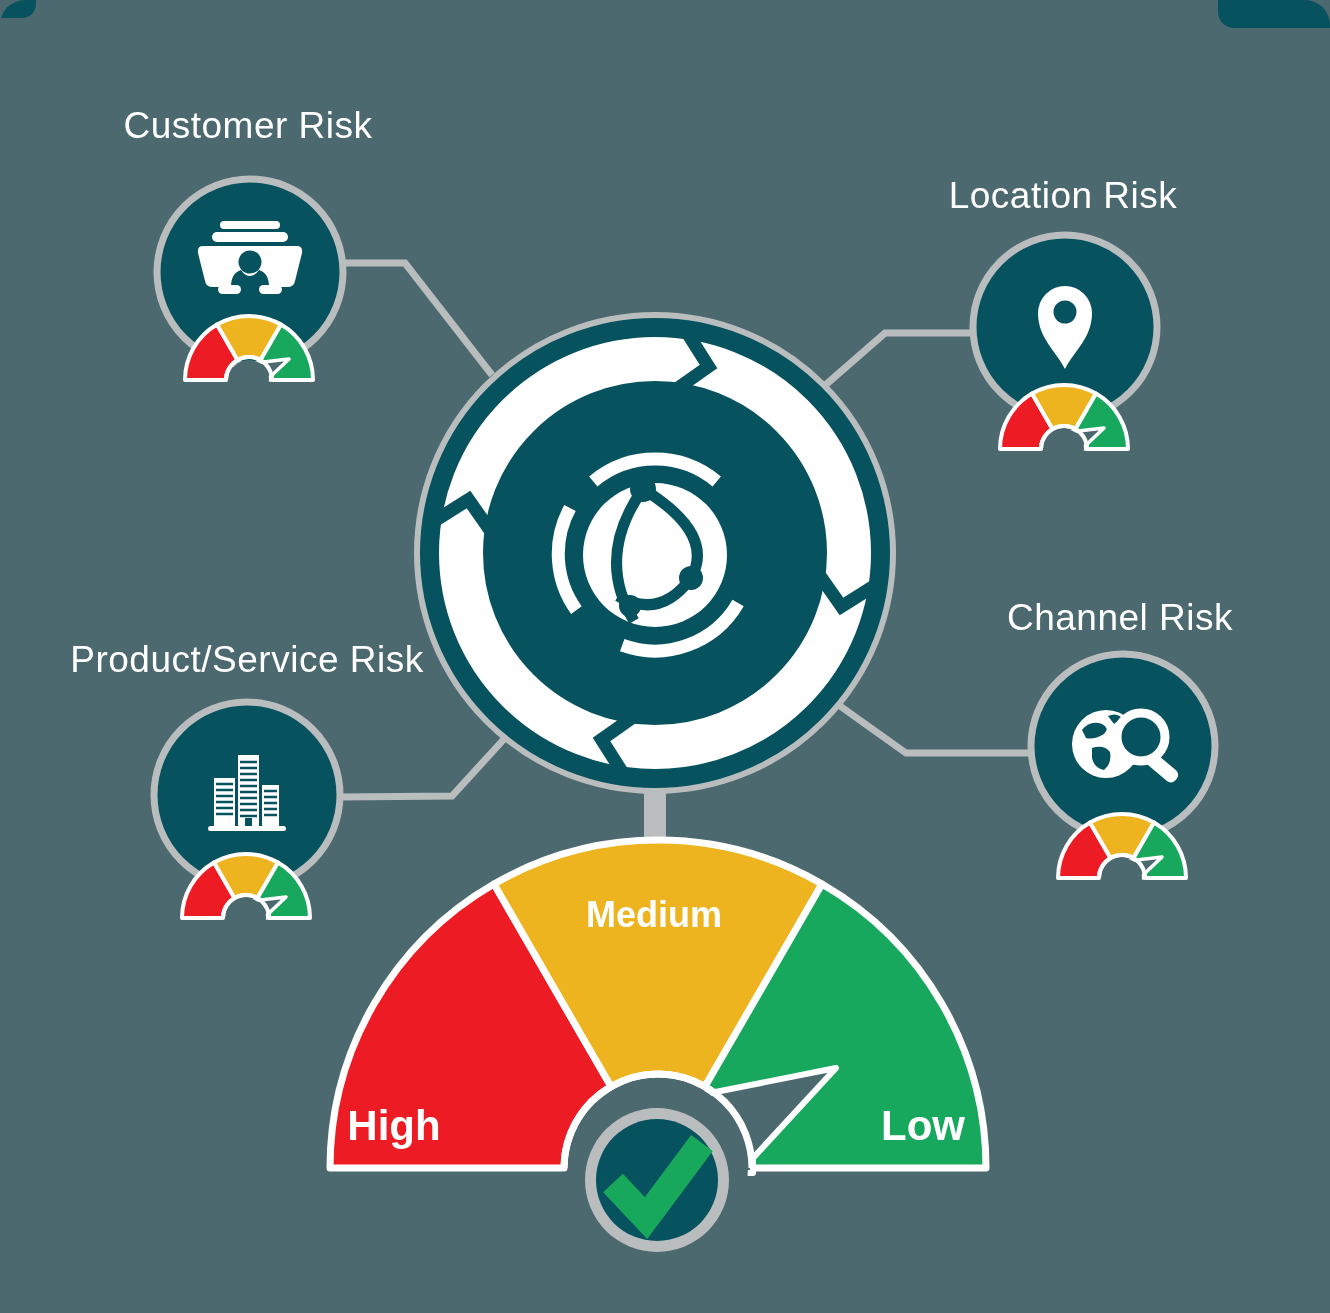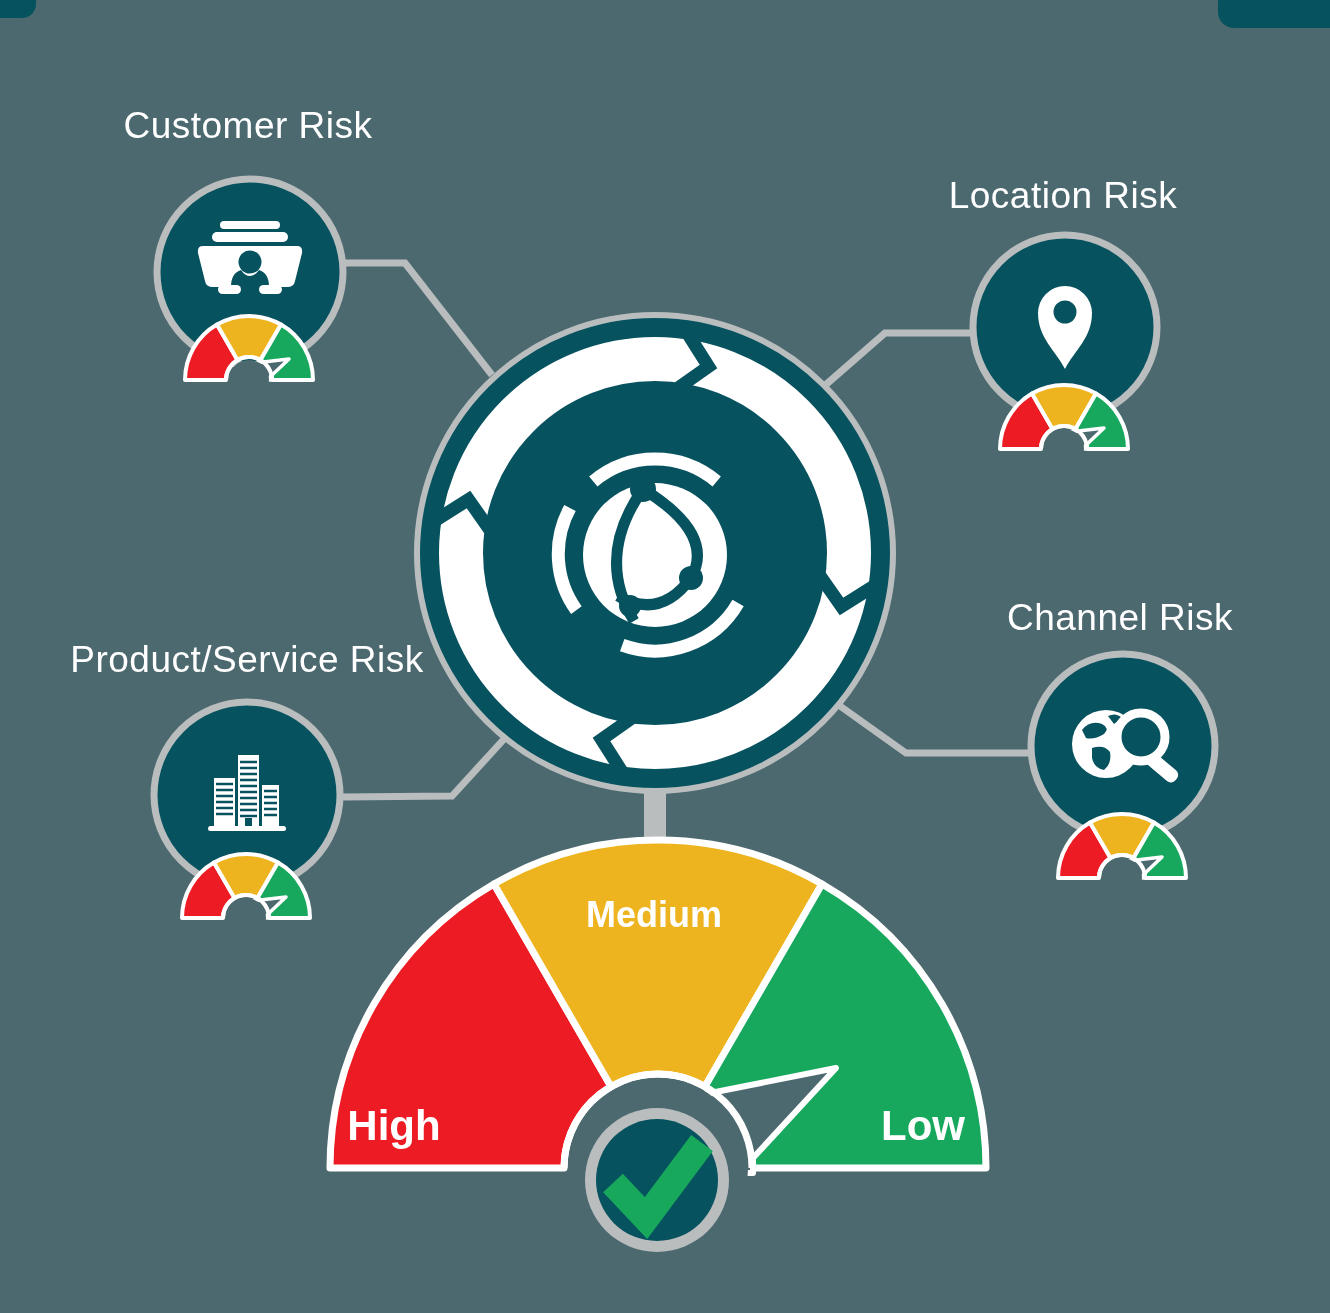--- a/index.html
+++ b/index.html
@@ -1,16 +1,16 @@
 <!DOCTYPE html>
 <html><head>
 <meta charset="utf-8">
 <style>
   html,body{margin:0;padding:0;background:#4c696f;}
-  .stage{width:1330px;height:1313px;position:relative;overflow:hidden;}
+  .stage{width:1330px;height:1313px;position:relative;overflow:hidden;border-radius:25px;}
   svg{display:block;}
   .node-title{fill:#ffffff;font-family:"Liberation Sans",sans-serif;font-size:37px;font-weight:400;letter-spacing:.5px;}
   .gauge-label{fill:#ffffff;font-family:"Liberation Sans",sans-serif;font-weight:700;}
   .lbl-big{font-size:42px;}
   .lbl-med{font-size:36px;}
 </style>
 </head>
 <body>
 
 <div class="stage">

